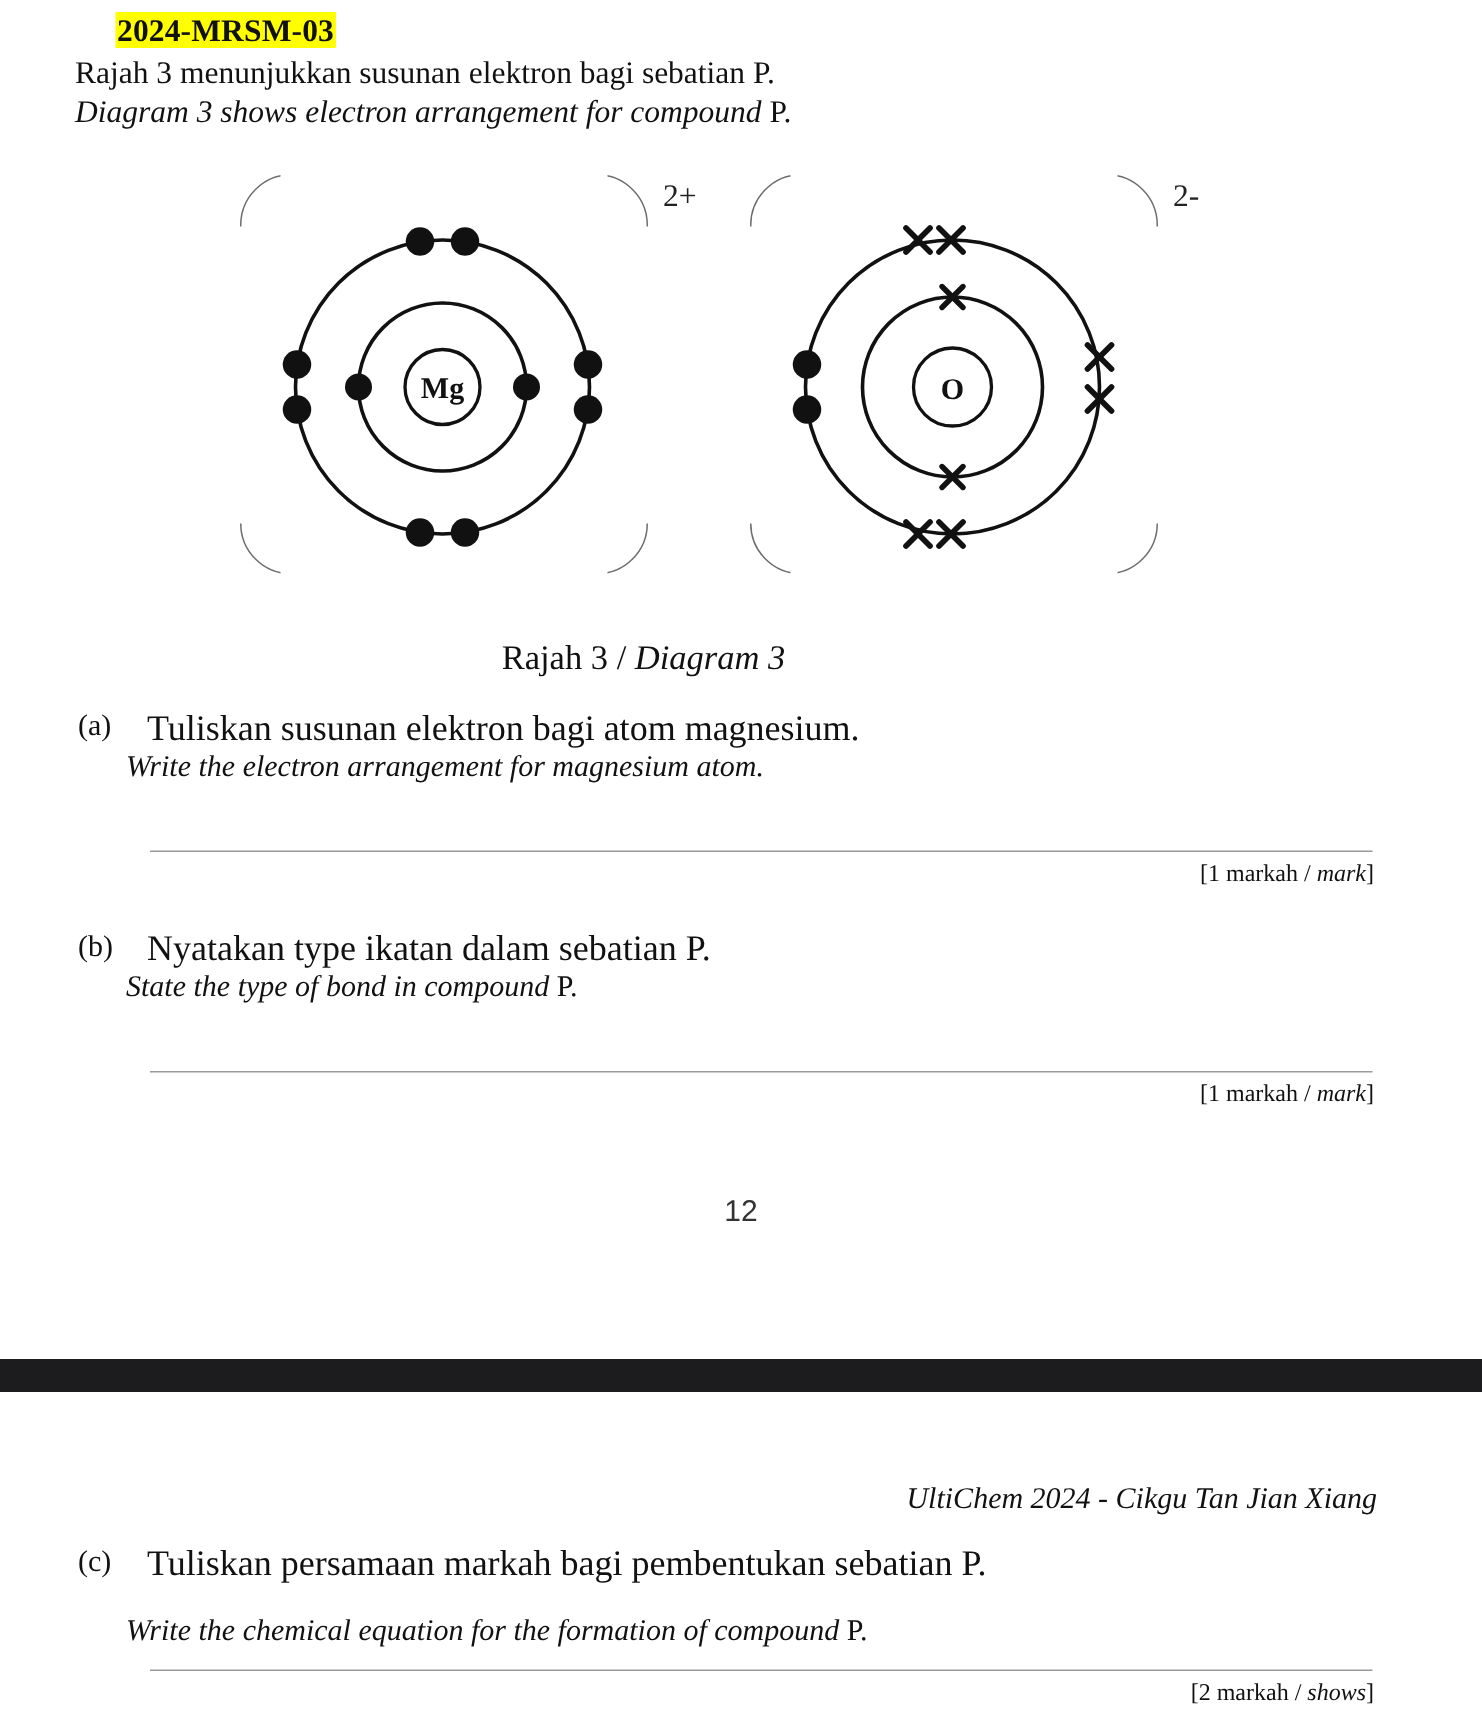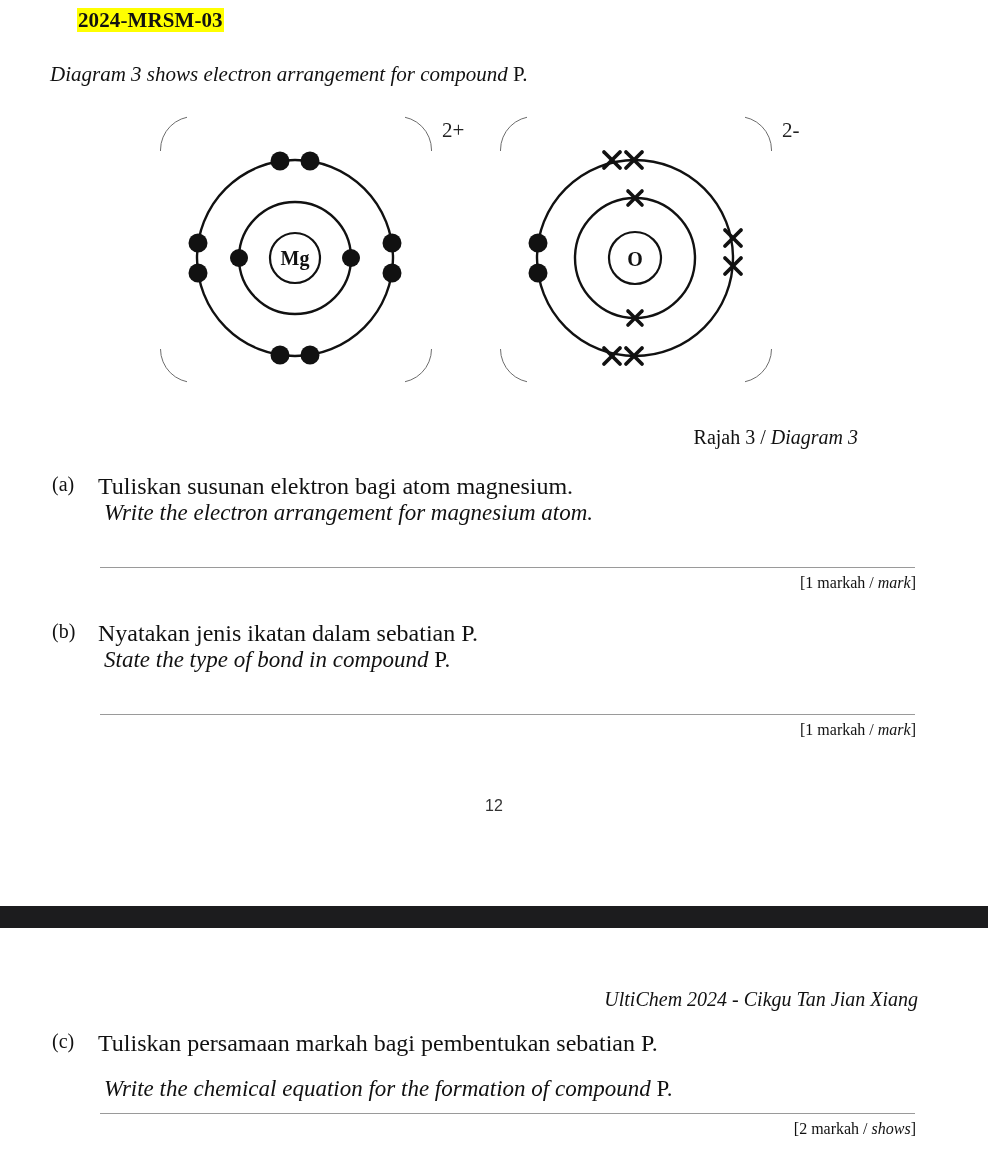--- a/index.html
+++ b/index.html
@@ -48,42 +48,42 @@
     position:absolute; top:34px; height:198px; width:7px; background:#ffffff;
   }
 
   .charge {
     position:absolute; font-size:21px; color:#222; top:10px;
   }
 
   .shells { position:absolute; left:0; top:0; width:270px; height:281px; }
 
   .cap {
-    position:absolute; top:318px; width:858px; text-align:right;
-    font-size:20px;
+    position:absolute; top:318px; width:858px; text-align:center;
+    font-size:23px;
   }
 
   
   .q { position:absolute; left:0; width:988px; }
   .q-label { position:absolute; left:52px; font-size:20px; }
   .q-my { position:absolute; left:98px; font-size:24px; white-space:nowrap; }
-  .q-en { position:absolute; left:104px; font-size:23px; font-style:italic; white-space:nowrap; }
+  .q-en { position:absolute; left:84px; font-size:20px; font-style:italic; white-space:nowrap; }
 
   .ansline {
     position:absolute; left:100px; width:815px; height:0;
     border-top:1.1px solid #9a9a9a;
   }
   .marks {
     position:absolute; right:72px; font-size:16px; white-space:nowrap;
   }
 
   .pagenum {
     position:absolute; width:988px; text-align:center;
     font-family:"Liberation Sans", sans-serif;
-    font-size:16px; color:#333;
+    font-size:20px; color:#333;
   }
 
   .darkbar {
     position:absolute; left:0; width:988px; height:22px;
     background:#1c1c1e;
   }
 
   .footer {
     position:absolute; right:70px; font-size:20px; font-style:italic;
     white-space:nowrap;
@@ -91,20 +91,23 @@
 </style>
 </head>
 <body>
 
 <div class="page">
 
   <div class="code-line">
     <span class="code">2024-MRSM-03</span>
   </div>
 
+  <div class="intro-my">
+    <span>Rajah 3 menunjukkan susunan elektron bagi sebatian P.</span>
+  </div>
 
   <div class="intro-en">
     <span class="it">Diagram 3 shows electron arrangement for compound</span><span class="up"> </span><span class="up">P.</span>
   </div>
 
   <div class="diagram-area">
 
     <div class="ion mg">
       <div class="bracket">
         <div class="bmaskl" style="left:-4px;"></div>
@@ -191,21 +194,21 @@
     <div class="q-en" style="top:500px;">Write the electron arrangement for magnesium atom.</div>
     <div class="ansline" style="top:567px;"></div>
     <div class="marks" style="top:574px;">
       <span>[1 markah /</span>
       <span class="it">mark</span><span>]</span>
     </div>
   </div>
 
   <div class="q">
     <div class="q-label" style="top:620px;">(b)</div>
-    <div class="q-my" style="top:620px;">Nyatakan jenis ikatan dalam sebatian P.</div>
+    <div class="q-my" style="top:620px;">Nyatakan type ikatan dalam sebatian P.</div>
     <div class="q-en" style="top:647px;font-family:Liberation Serif, serif;">
       <span>State the type of bond in compound</span><span class="up"> </span><span class="up">P.</span>
     </div>
     <div class="ansline" style="top:714px;"></div>
     <div class="marks" style="top:721px;">
       <span>[1 markah /</span>
       <span class="it">mark</span><span>]</span>
     </div>
   </div>
 

